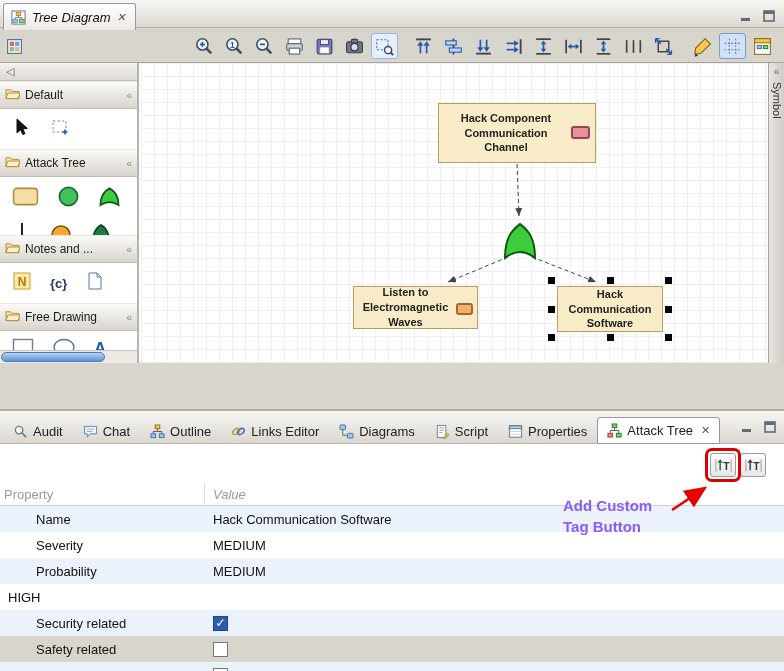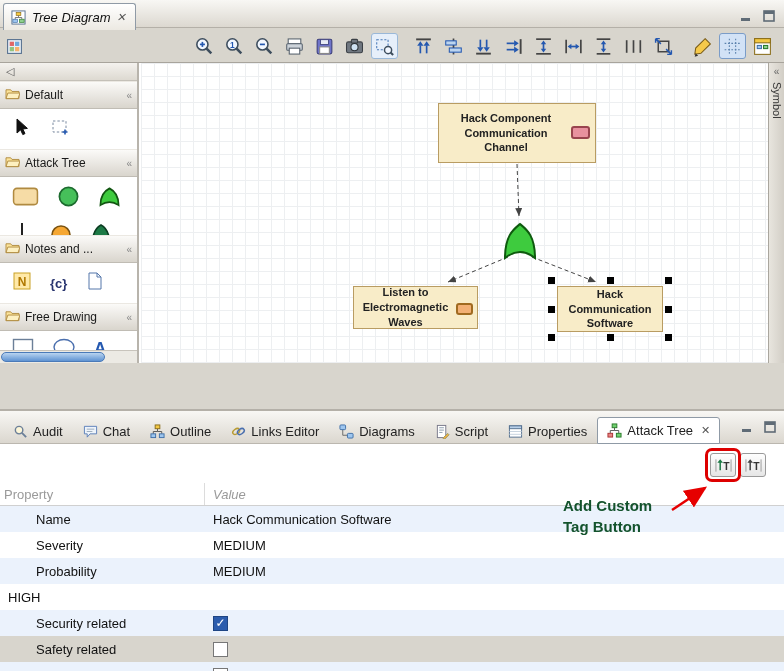--- a/index.html
+++ b/index.html
@@ -83,21 +83,21 @@
 .phead .c1{width:205px;padding-left:4px;border-right:1px solid #dcdcdc;height:100%;display:flex;align-items:center;}
 .phead .c2{padding-left:8px;font-style:italic;}
 .pbody{position:absolute;left:0;top:95px;width:100%;}
 .prowt{display:flex;height:26px;align-items:center;font-size:13px;color:#111;}
 .prowt.alt{background:#ebf2fc;align-items:center;}
 .prowt .pc{width:205px;padding-left:36px;}
 .prowt .vc{padding-left:8px;display:flex;align-items:center;}
 .cb{width:15px;height:15px;border:1px solid #777;background:#fff;display:flex;align-items:center;justify-content:center;font-size:12px;line-height:1;color:#fff;}
 .cb.checked{background:#2b5cad;border-color:#1e4584;}
 
-.annot{position:absolute;left:563px;top:84px;font-size:15px;font-weight:bold;color:#14532d;line-height:1.4;}
+.annot{position:absolute;left:563px;top:84px;font-size:15px;font-weight:bold;color:#8b5cf6;line-height:1.4;}
 .annarrow{position:absolute;left:0;top:0;width:784px;height:308px;pointer-events:none;}
 </style>
 </head>
 <body>
 
 <div class="app">
 
   <div class="etabbar">
     <div class="etab">
       <span class="ticon">

